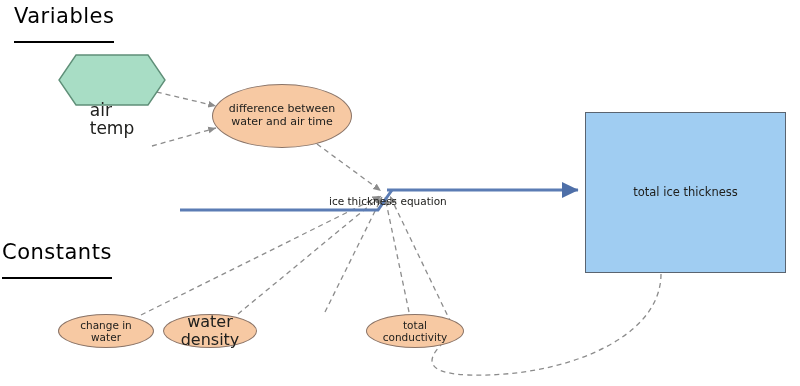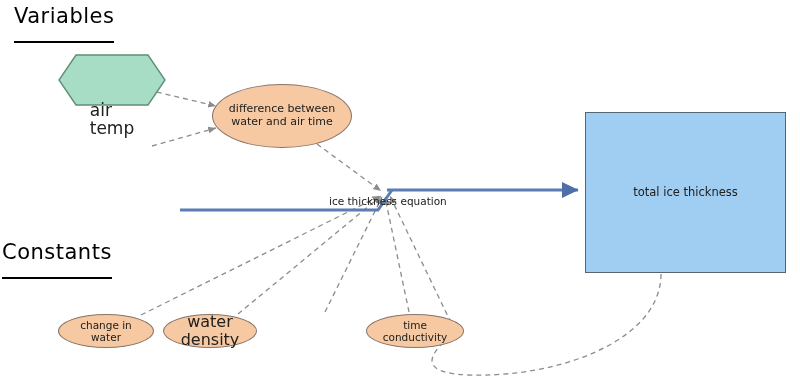--- a/index.html
+++ b/index.html
@@ -179,18 +179,18 @@
   <div class="node ellipse" id="node-change-time">
     <span class="node-label">change in water</span>
   </div>
 
   <div class="node ellipse" id="node-water-density">
     <span class="node-label">water density</span>
   </div>
 
 
   <div class="node ellipse" id="node-heat-cond">
-    <span class="node-label">time conductivity</span>
+    <span class="node-label">total conductivity</span>
   </div>
 
   <div id="label-equation">ice thickness equation</div>
 
 </div>
 
 </body></html>

